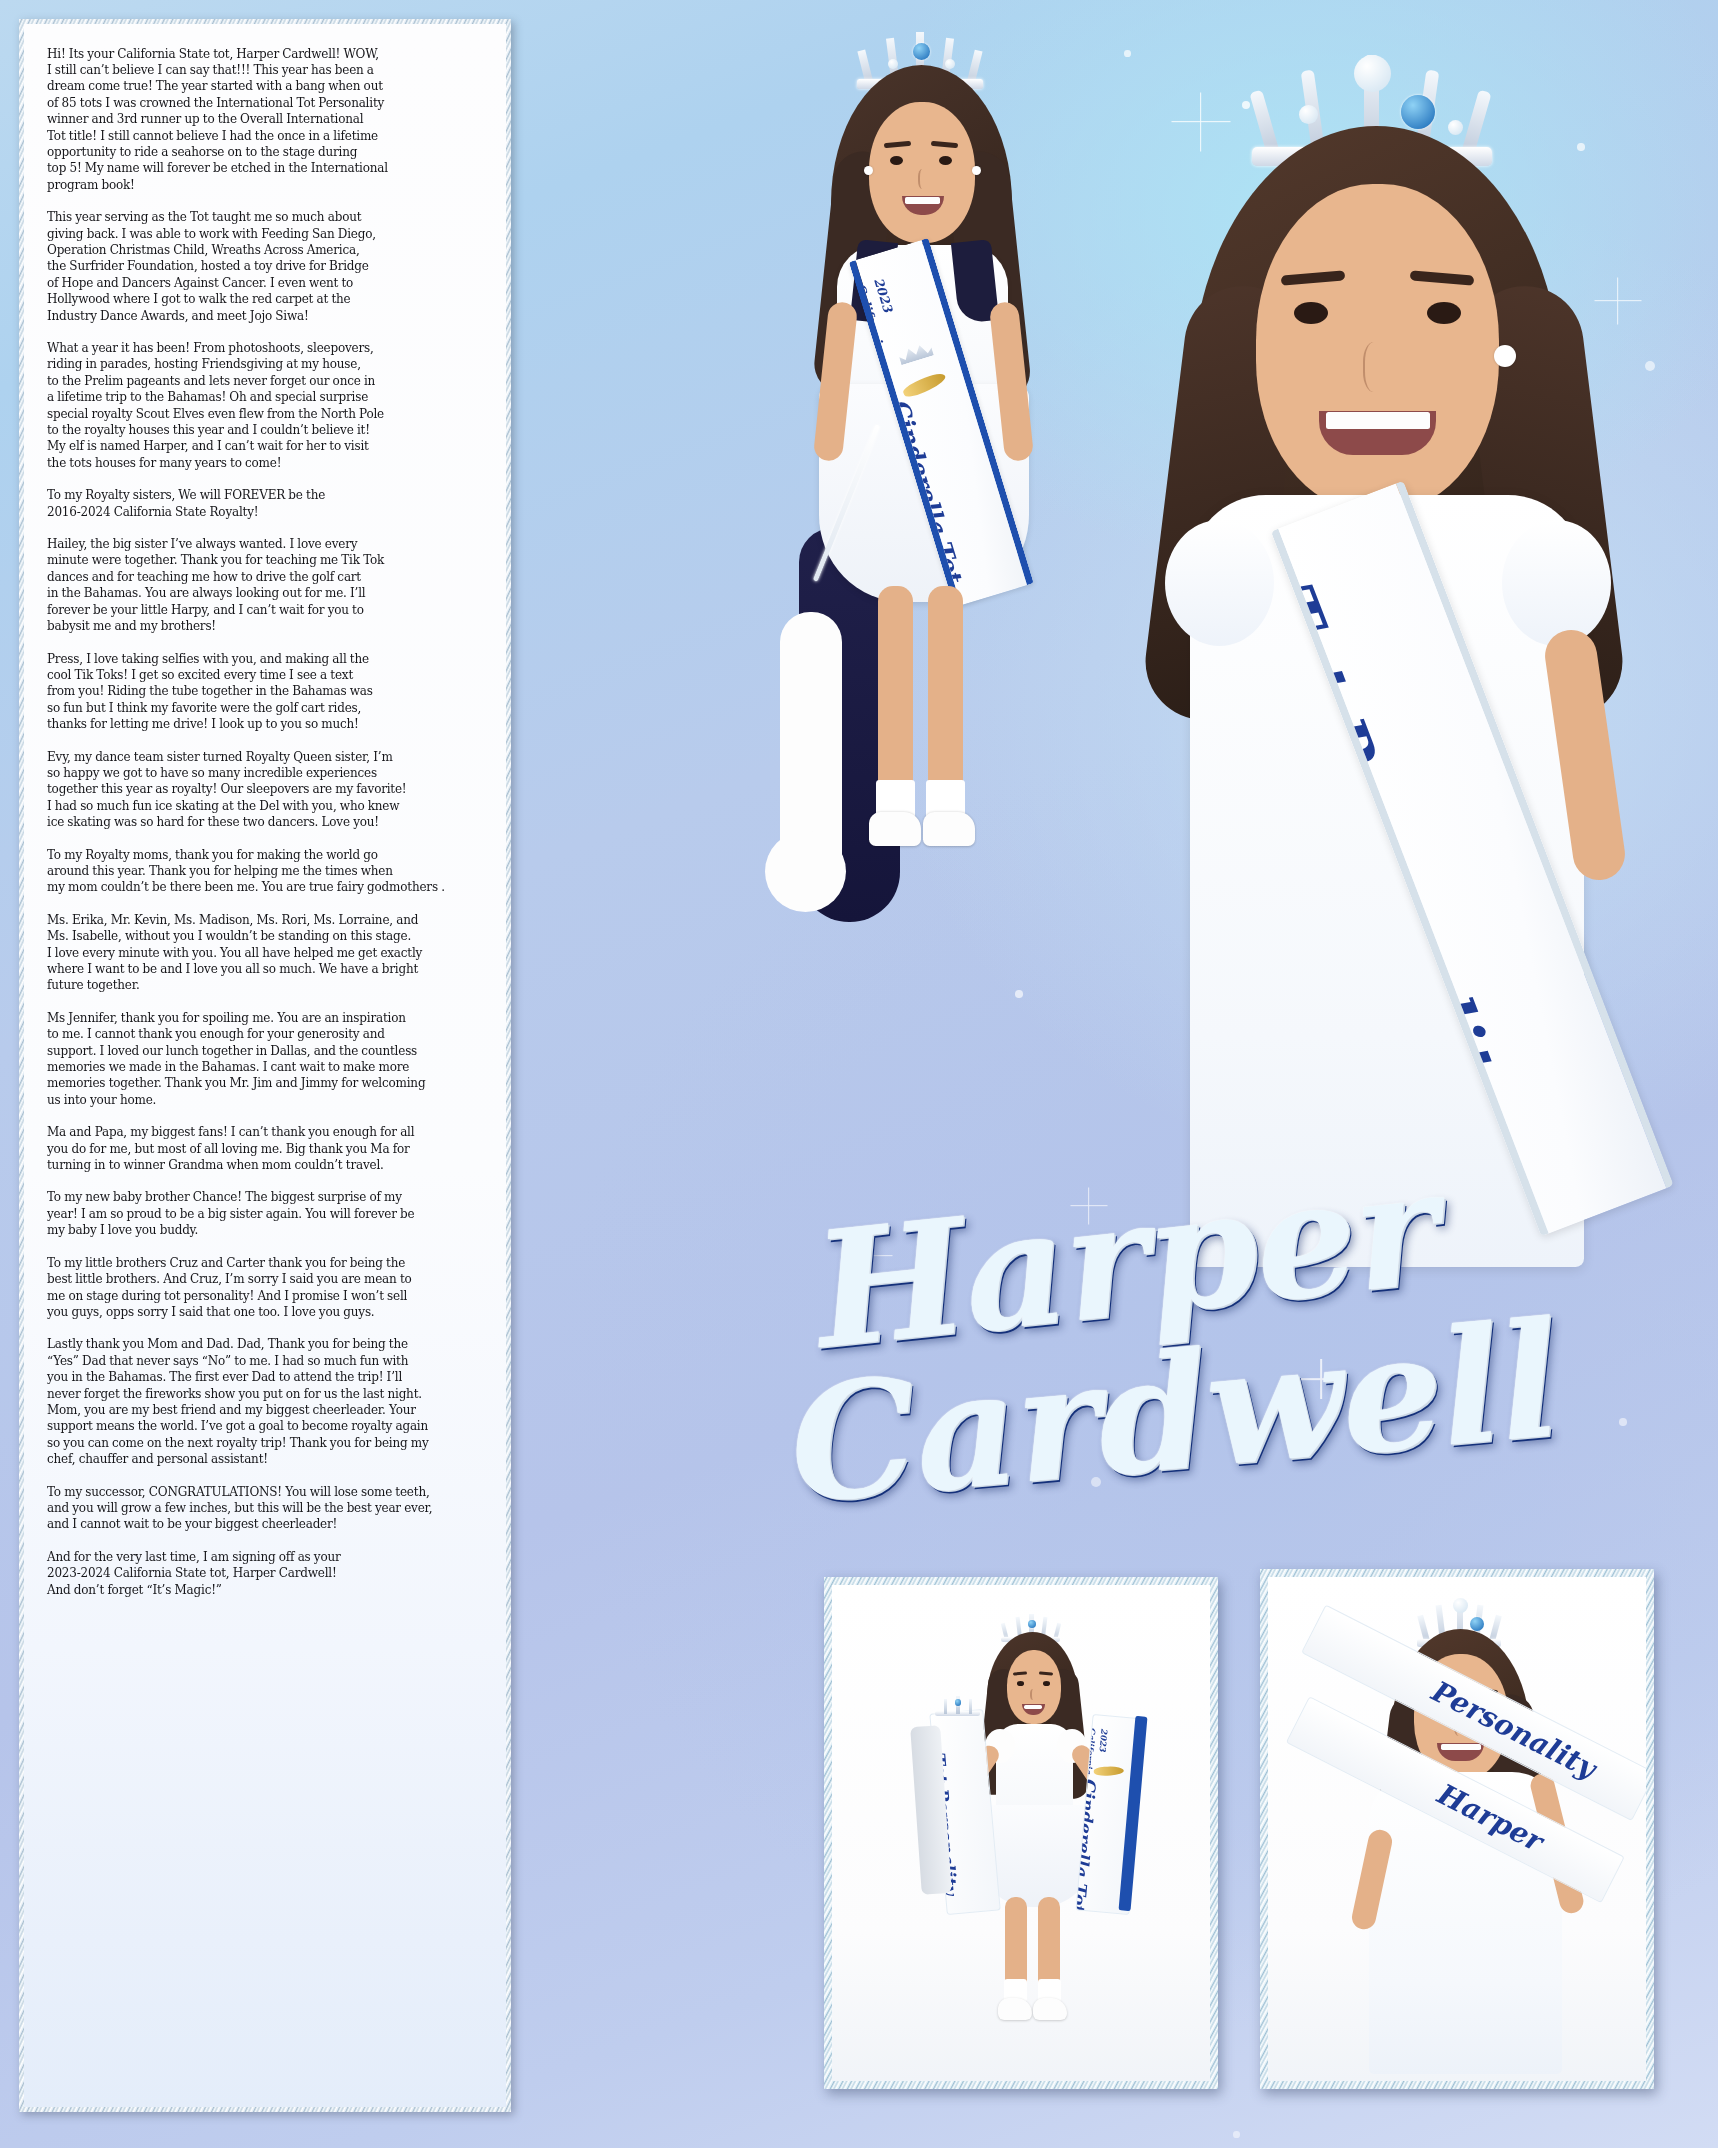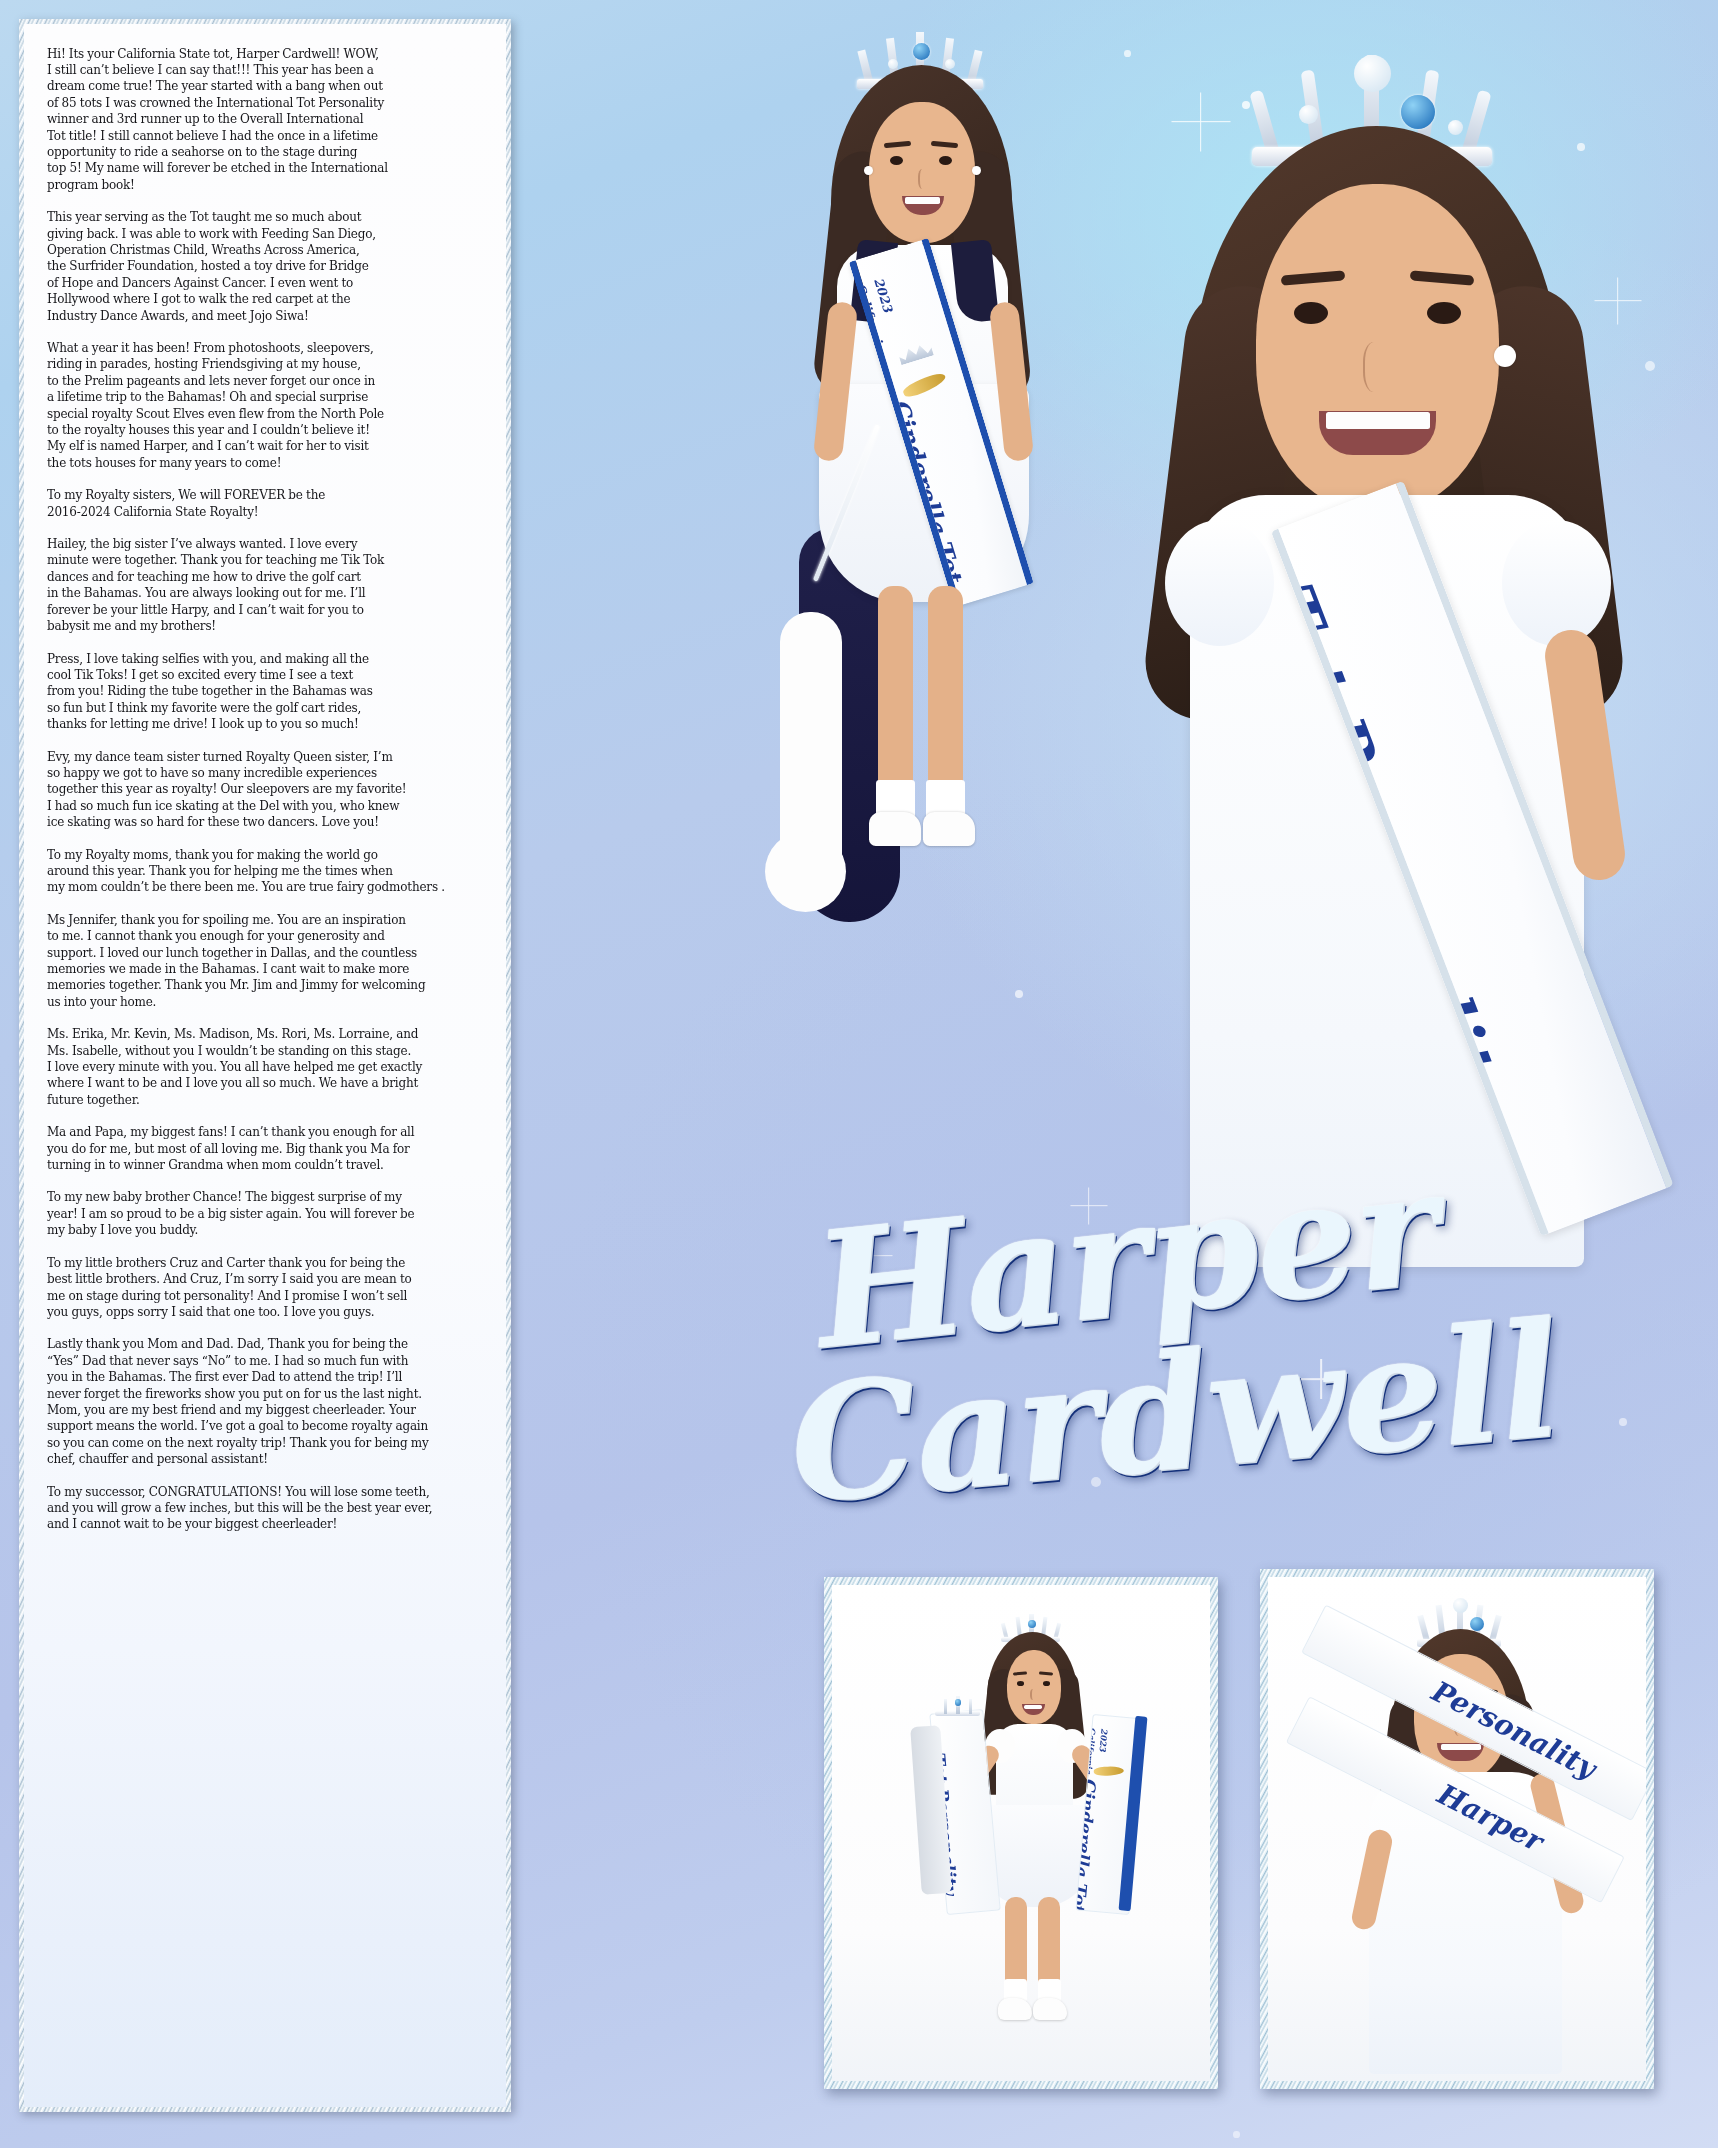--- a/index.html
+++ b/index.html
@@ -214,31 +214,31 @@
 so fun but I think my favorite were the golf cart rides,
 thanks for letting me drive! I look up to you so much!</p>
         <p>Evy, my dance team sister turned Royalty Queen sister, I’m
 so happy we got to have so many incredible experiences
 together this year as royalty! Our sleepovers are my favorite!
 I had so much fun ice skating at the Del with you, who knew
 ice skating was so hard for these two dancers. Love you!</p>
         <p>To my Royalty moms, thank you for making the world go
 around this year. Thank you for helping me the times when
 my mom couldn’t be there been me. You are true fairy godmothers .</p>
+        <p>Ms. Erika, Mr. Kevin, Ms. Madison, Ms. Rori, Ms. Lorraine, and
+Ms. Isabelle, without you I wouldn’t be standing on this stage.
+I love every minute with you. You all have helped me get exactly
+where I want to be and I love you all so much. We have a bright
+future together.</p>
         <p>Ms Jennifer, thank you for spoiling me. You are an inspiration
 to me. I cannot thank you enough for your generosity and
 support. I loved our lunch together in Dallas, and the countless
 memories we made in the Bahamas. I cant wait to make more
 memories together. Thank you Mr. Jim and Jimmy for welcoming
 us into your home.</p>
-        <p>Ms. Erika, Mr. Kevin, Ms. Madison, Ms. Rori, Ms. Lorraine, and
-Ms. Isabelle, without you I wouldn’t be standing on this stage.
-I love every minute with you. You all have helped me get exactly
-where I want to be and I love you all so much. We have a bright
-future together.</p>
         <p>Ma and Papa, my biggest fans! I can’t thank you enough for all
 you do for me, but most of all loving me. Big thank you Ma for
 turning in to winner Grandma when mom couldn’t travel.</p>
         <p>To my new baby brother Chance! The biggest surprise of my
 year! I am so proud to be a big sister again. You will forever be
 my baby I love you buddy.</p>
         <p>To my little brothers Cruz and Carter thank you for being the
 best little brothers. And Cruz, I’m sorry I said you are mean to
 me on stage during tot personality!  And I promise I won’t sell
 you guys, opps sorry I said that one too. I love you guys.</p>
@@ -246,20 +246,23 @@
 “Yes” Dad that never says “No” to me. I had so much fun with
 you in the Bahamas. The first ever Dad to attend the trip!  I’ll
 never forget the fireworks show you put on for us the last night.
 Mom, you are my best friend and my biggest cheerleader. Your
 support means the world. I’ve got a goal to become royalty again
 so you can come on the next royalty trip! Thank you for being my
 chef, chauffer and personal assistant!</p>
         <p>To my successor, CONGRATULATIONS! You will lose some teeth,
 and you will grow a few inches, but this will be the best year ever,
 and I cannot wait to be your biggest cheerleader!</p>
+        <p>And for the very last time, I am signing off as your
+2023-2024 California State tot, Harper Cardwell!
+And don’t forget “It’s Magic!”</p>
       </div>
     </div>
   </div>
 
   <div id="portrait-small" class="portrait fig">
 
     <div class="santa-hat" style="left:69px;top:503px;width:101px;height:394px;background:linear-gradient(180deg,#20204a,#15153a);border-radius:34px 8.4px 50px 50px;"></div>
     <div class="fur" style="left:50px;top:587px;width:62px;height:277px;border-radius:30px;"></div>
     <div class="fur" style="left:35px;top:806px;width:81px;height:81px;border-radius:50%;"></div>
 

